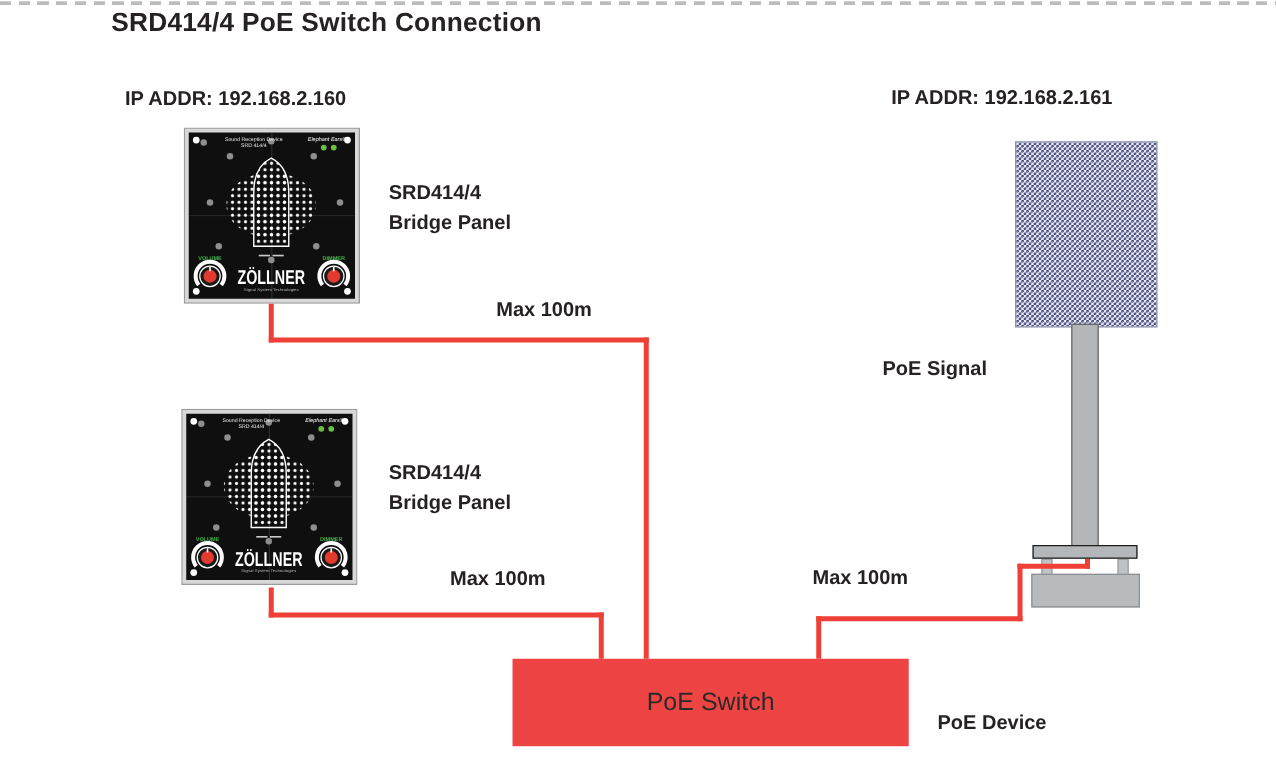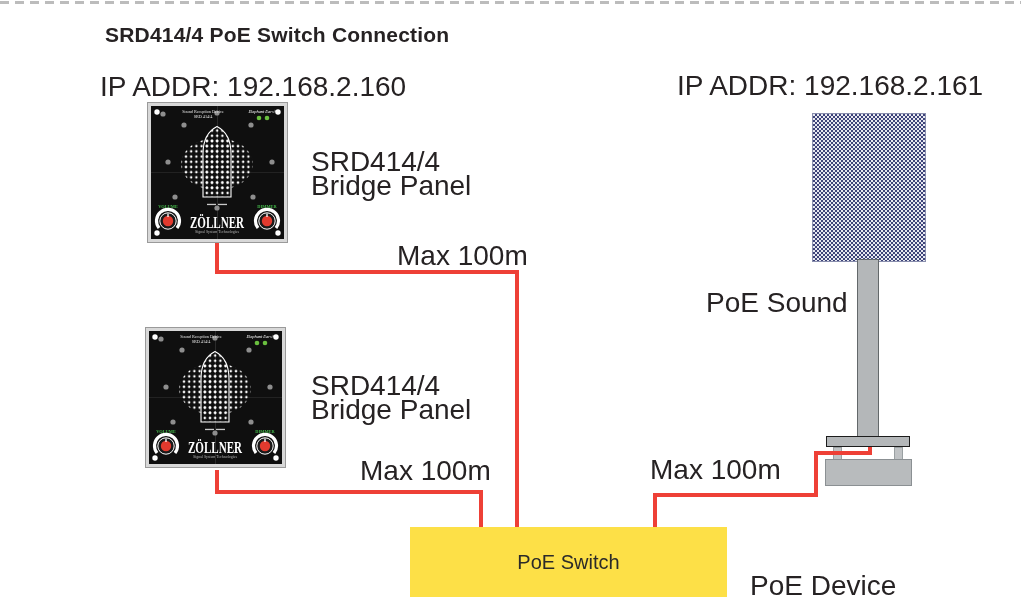--- a/index.html
+++ b/index.html
@@ -5,29 +5,29 @@
   html,body{margin:0;padding:0;background:#fff;}
   .canvas{
     position:relative;width:1021px;height:616px;background:#fff;overflow:hidden;
     font-family:"Liberation Sans", sans-serif;color:#262223;
   }
   .dashed-top{
     position:absolute;left:0;top:1px;width:1021px;height:3px;
     background:repeating-linear-gradient(90deg,#bcbcbc 0 9px,transparent 9px 15px);
   }
   .title{
-    position:absolute;left:89px;top:7px;margin:16px;
+    position:absolute;left:89px;top:7px;margin:0;
     font-size:21px;font-weight:bold;letter-spacing:.2px;
   }
-  .label{position:absolute;font-size:28px;white-space:nowrap;}
+  .label{position:absolute;font-size:16px;white-space:nowrap;font-weight:bold;}
   .wire{position:absolute;background:#ee4036;}
-  .panel{position:absolute;width:159px;height:141px;font-family:Liberation Serif, serif;}
+  .panel{position:absolute;width:159px;height:141px;}
   .panel svg{display:block;}
   .switch-box{
-    position:absolute;left:410px;top:527px;width:317px;height:70px;background:#fde047;
+    position:absolute;left:410px;top:527px;width:317px;height:70px;background:#ef4444;
     display:flex;align-items:center;justify-content:center;
   }
   .switch-box span{font-size:20px;color:#2b2a29;}
   .speaker{
     position:absolute;left:812px;top:113px;width:112px;height:147px;
     background-color:#e7e8f0;
     background-image:
       linear-gradient(45deg,#3d4379 25%,transparent 25%,transparent 75%,#3d4379 75%),
       linear-gradient(45deg,#3d4379 25%,transparent 25%,transparent 75%,#3d4379 75%);
     background-size:4px 4px;background-position:0 0,2px 2px;
@@ -163,27 +163,27 @@
         <line x1="120" y1="111.5" x2="120" y2="115" stroke="#ffffff" stroke-width="1.3"></line>
       </g>
       <text x="70" y="125.5" font-size="16" font-weight="bold" fill="#ffffff" text-anchor="middle" textLength="54" lengthAdjust="spacingAndGlyphs">ZÖLLNER</text>
       <text x="70" y="130.5" font-size="3" fill="#b5b5b5" text-anchor="middle" textLength="44" lengthAdjust="spacingAndGlyphs">Signal System Technologies</text>
     </svg>
   </div>
   <div class="label" style="left:311px;top:370px">SRD414/4</div>
   <div class="label" style="left:311px;top:394px">Bridge Panel</div>
   <div class="label" style="left:360px;top:455px">Max 100m</div>
 
-  <div class="label" style="left:677px;top:70px">IP ADDR: 192.168.2.161</div>
+  <div class="label" style="left:713px;top:70px">IP ADDR: 192.168.2.161</div>
   <div class="speaker"></div>
   <div class="pole"></div>
   <div class="mount-post" style="left:833px"></div>
   <div class="mount-post" style="left:894px"></div>
   <div class="mount-block"></div>
-  <div class="label" style="left:706px;top:287px">PoE Sound</div>
+  <div class="label" style="left:706px;top:287px">PoE Signal</div>
   <div class="label" style="left:650px;top:454px">Max 100m</div>
 
   <div class="wire" style="left:215px;top:243px;width:4px;height:31px"></div>
   <div class="wire" style="left:215px;top:270px;width:304px;height:4px"></div>
   <div class="wire" style="left:515px;top:270px;width:4px;height:257px"></div>
 
   <div class="wire" style="left:215px;top:470px;width:4px;height:24px"></div>
   <div class="wire" style="left:215px;top:490px;width:268px;height:4px"></div>
   <div class="wire" style="left:479px;top:490px;width:4px;height:37px"></div>
 

